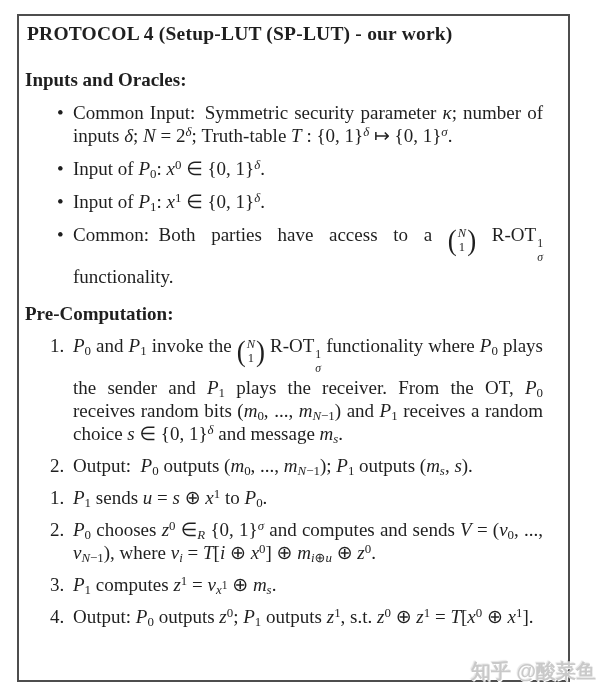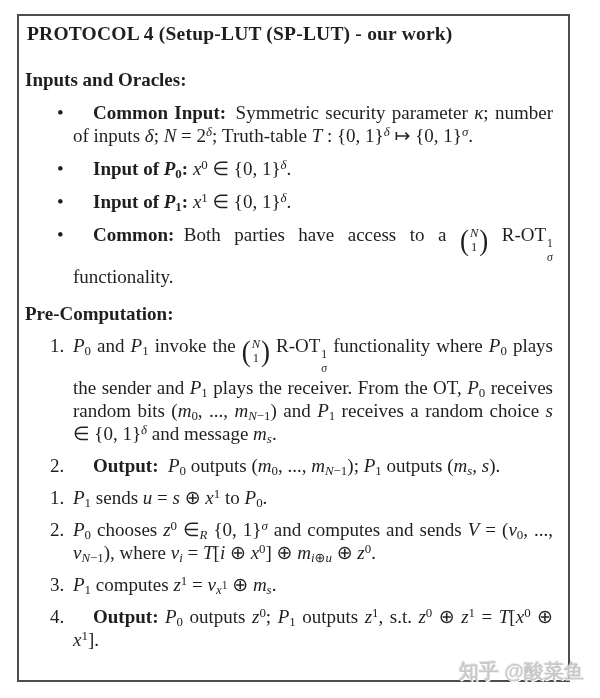--- a/index.html
+++ b/index.html
@@ -15,21 +15,21 @@
     font-family:"Liberation Serif", serif;
     color:var(--text);
     position:relative;
     overflow:hidden;
   }
   .protocol-box{
     position:absolute;
     left:17px;top:14px;
     width:553px;height:668px;
     border:2px solid var(--border);
-    padding:4px 15px 0 6px;
+    padding:4px 25px 0 6px;
   }
   .title{
     font-weight:bold;
     font-size:19.5px;
     line-height:24px;
     letter-spacing:0.2px;
     margin:2px 0 0 2px;
   }
   .heading{
     font-weight:bold;
@@ -47,21 +47,21 @@
   }
   .item .marker{
     position:absolute;
     text-align:left;
   }
   .blt{margin-top:10px;}
   .blt .marker{left:32px;}
   .num{margin-top:9px;}
   .num .marker{left:25px;}
   i{font-style:italic;}
-  b{font-weight:bold;margin-left:20px;}
+  b{font-weight:normal;}
   sup,sub{font-size:0.68em;line-height:0;}
   sup{vertical-align:0.48em;}
   sub{vertical-align:-0.22em;}
   sub sup{font-size:0.9em;vertical-align:0.4em;}
   
   .binom{
     display:inline-flex;
     align-items:center;
     vertical-align:-0.42em;
     line-height:1;
@@ -84,21 +84,21 @@
     display:inline-flex;
     flex-direction:column;
     align-items:flex-start;
     font-size:0.62em;
     line-height:1.18;
     vertical-align:-0.52em;
     margin-left:1px;
   }
   .watermark{
     position:absolute;
-    right:16px;
+    right:4px;
     bottom:13px;
     font-family:"Liberation Sans", sans-serif;
     font-size:20px;
     font-weight:bold;
     color:var(--watermark);
     text-shadow:1px 1px 0 #ffffff, -1px -1px 1px rgba(0,0,0,0.10);
     white-space:nowrap;
   }
 </style>
 </head>

